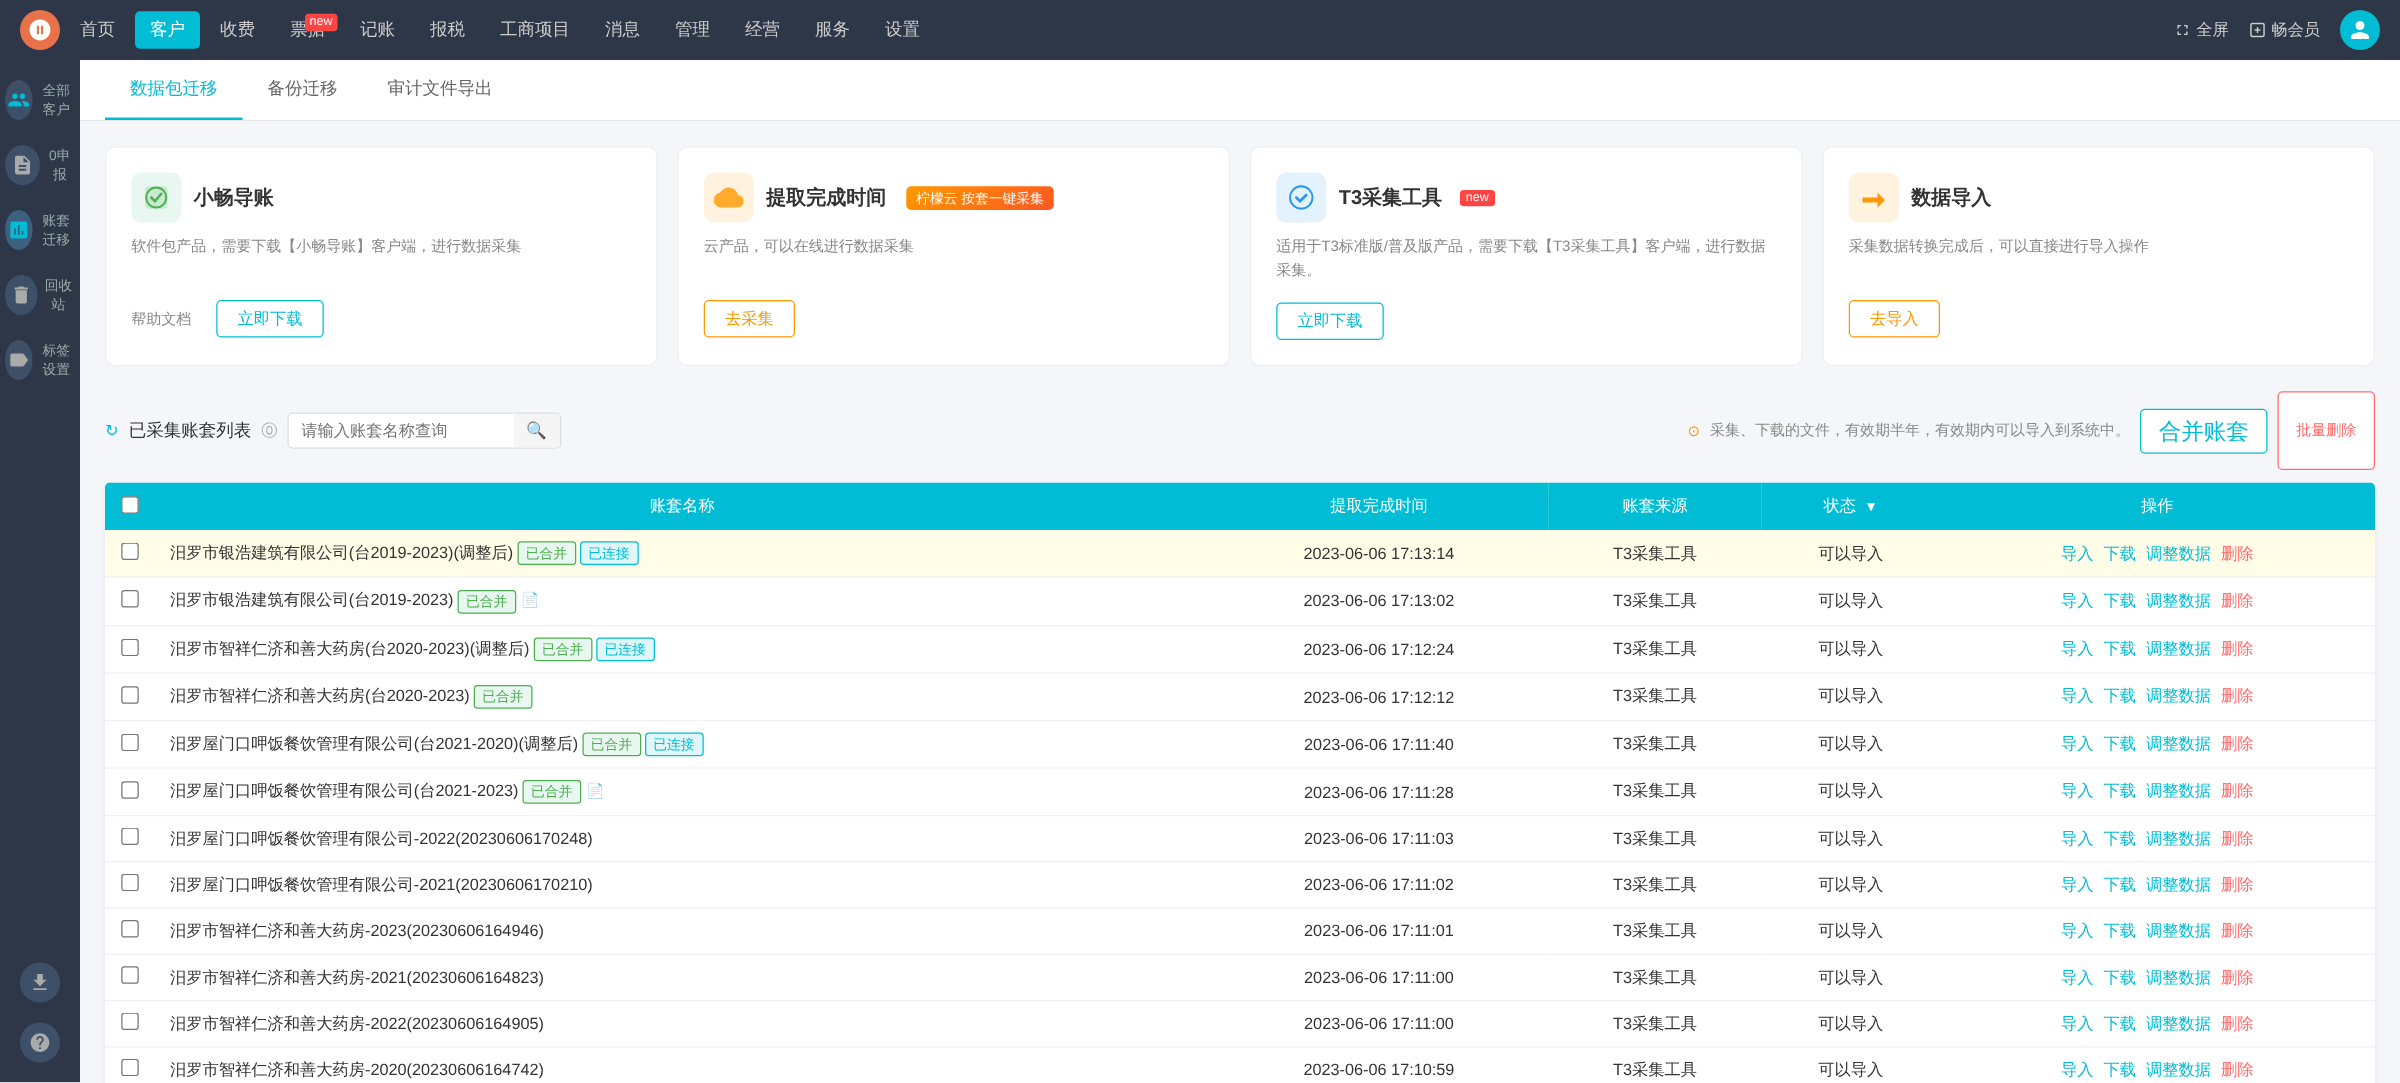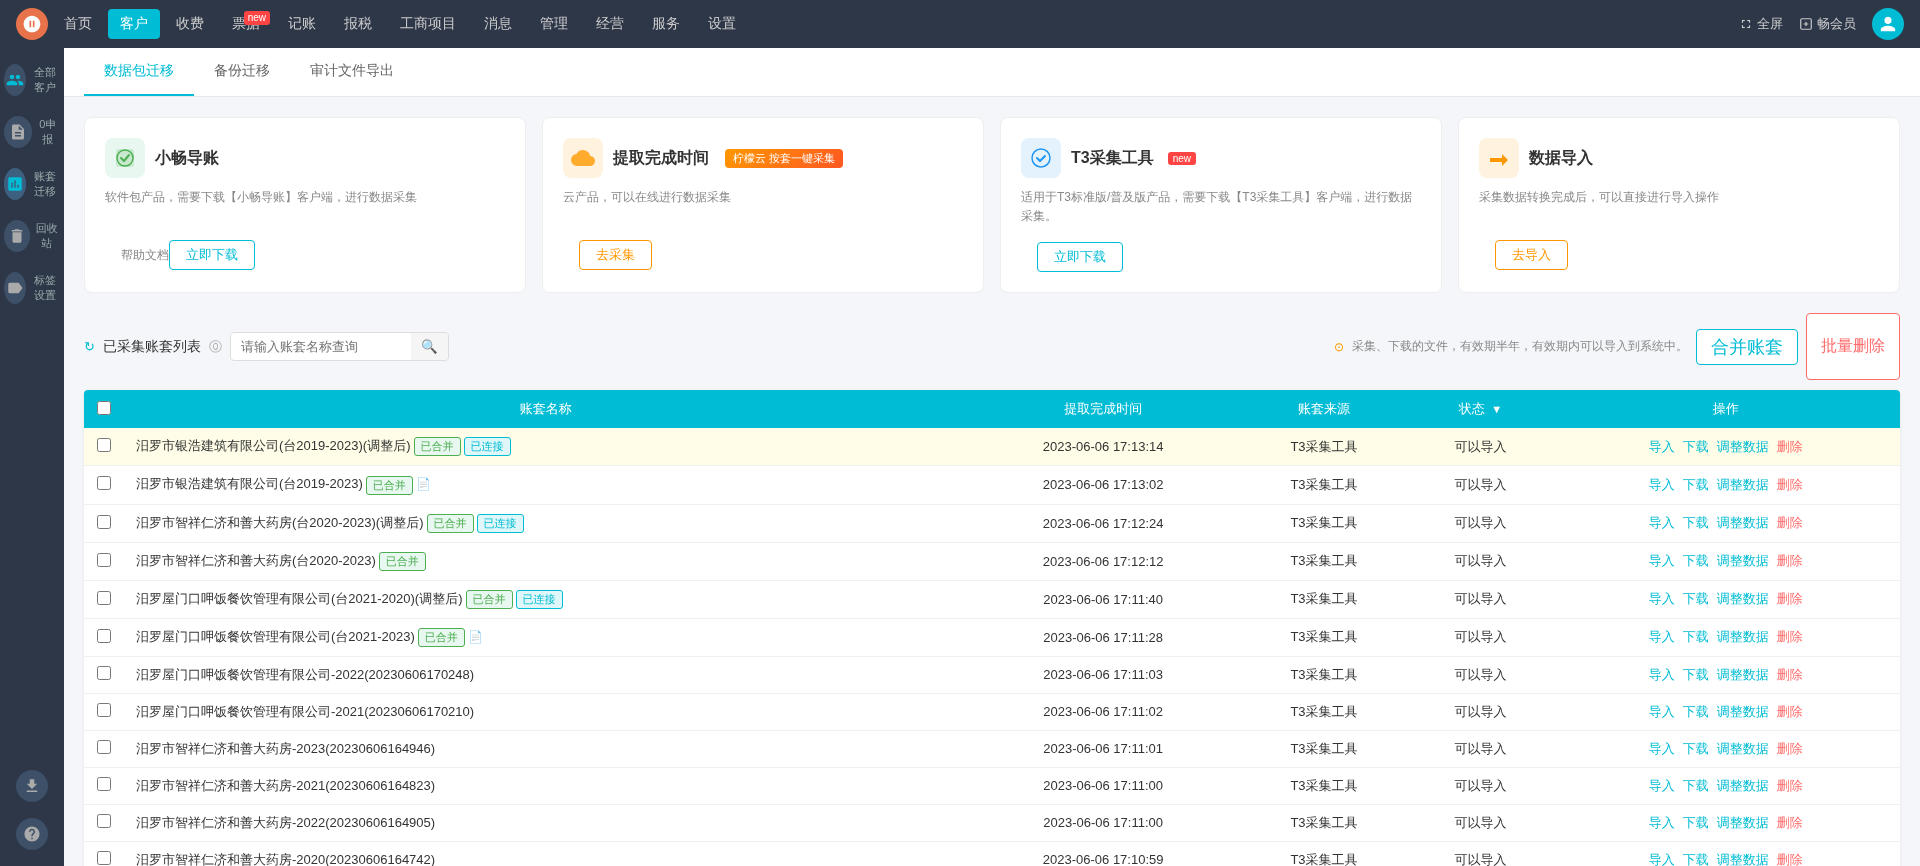--- a/index.html
+++ b/index.html
@@ -42,41 +42,41 @@
     .card-header { display: flex; align-items: center; gap: 10px; margin-bottom: 10px; }
     .card-icon { width: 40px; height: 40px; border-radius: 8px; display: flex; align-items: center; justify-content: center; flex-shrink: 0; }
     .card-icon.green { background: #e8f7f0; }
     .card-icon.orange { background: #fff3e0; }
     .card-icon.blue { background: #e3f2fd; }
     .card-icon.red-orange { background: #fff3e0; }
     .card-title { font-size: 16px; font-weight: 600; color: #333; }
     .card-badge { background: #ff4444; color: #fff; font-size: 10px; padding: 1px 5px; border-radius: 3px; margin-left: 4px; }
     .cloud-badge { background: linear-gradient(135deg, #ff9800, #ff5722); color: #fff; font-size: 11px; padding: 2px 8px; border-radius: 4px; margin-left: 6px; }
     .card-desc { color: #888; font-size: 12px; line-height: 1.6; margin-bottom: 16px; min-height: 36px; }
-    .card-actions { display: flex; align-items: center; gap: 0; margin-left: 16px; }
+    .card-actions { display: flex; align-items: center; gap: 20px; }
     .btn-link { color: #888; font-size: 12px; cursor: pointer; text-decoration: none; }
     .btn-outline { border: 1px solid #ff9800; color: #ff9800; background: #fff; padding: 5px 16px; border-radius: 4px; cursor: pointer; font-size: 13px; }
     .btn-outline.teal { border-color: #00bcd4; color: #00bcd4; }
 
     
     .table-section { padding: 0 20px 20px; }
     .table-toolbar { display: flex; align-items: center; gap: 8px; margin-bottom: 10px; }
     .toolbar-left { display: flex; align-items: center; gap: 8px; flex: 1; }
     .toolbar-right { display: flex; align-items: center; gap: 8px; }
     .search-box { display: flex; align-items: center; border: 1px solid #ddd; border-radius: 4px; overflow: hidden; background: #fff; }
     .search-box input { border: none; outline: none; padding: 5px 10px; font-size: 13px; width: 180px; }
     .search-box .search-btn { background: #f5f5f5; border: none; padding: 6px 10px; cursor: pointer; color: #888; }
     .info-icon { color: #ff9800; display: flex; align-items: center; gap: 4px; font-size: 12px; }
     .info-text { color: #888; font-size: 12px; }
     .list-title { font-size: 14px; font-weight: 500; color: #333; display: flex; align-items: center; gap: 6px; }
     .help-icon { color: #aaa; cursor: pointer; }
     .refresh-icon { color: #00bcd4; cursor: pointer; }
 
     .btn-merge { background: #fff; border: 1px solid #00bcd4; color: #00bcd4; padding: 5px 14px; border-radius: 4px; cursor: pointer; font-size: 18px; }
-    .btn-delete-batch { background: #fff; border: 1px solid #ff6b6b; color: #ff6b6b; padding: 22px 14px; border-radius: 4px; cursor: pointer; font-size: 16px; }
+    .btn-delete-batch { background: #fff; border: 1px solid #ff6b6b; color: #ff6b6b; padding: 22px 14px; border-radius: 4px; cursor: pointer; font-size: 12px; }
 
     
     .data-table { width: 100%; border-collapse: collapse; background: #fff; border-radius: 4px; overflow: hidden; box-shadow: 0 1px 4px rgba(0,0,0,0.06); }
     .data-table thead tr { background: #00bcd4; color: #fff; }
     .data-table thead th { padding: 10px 12px; text-align: center; font-weight: 500; font-size: 13px; white-space: nowrap; }
     .data-table thead th:first-child { width: 40px; }
     .data-table tbody tr { border-bottom: 1px solid #f0f0f0; }
     .data-table tbody tr.highlighted { background: #fffde7; }
     .data-table td { padding: 9px 12px; text-align: center; font-size: 13px; color: #333; }
     .data-table td:nth-child(2) { text-align: left; }

